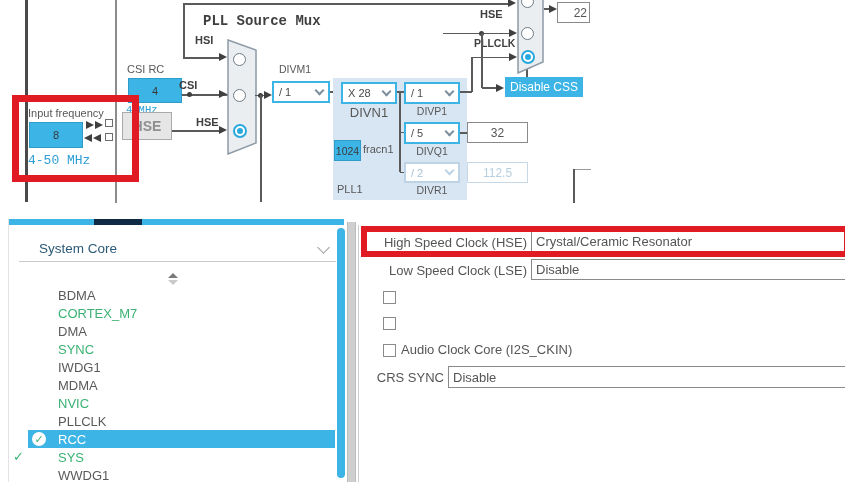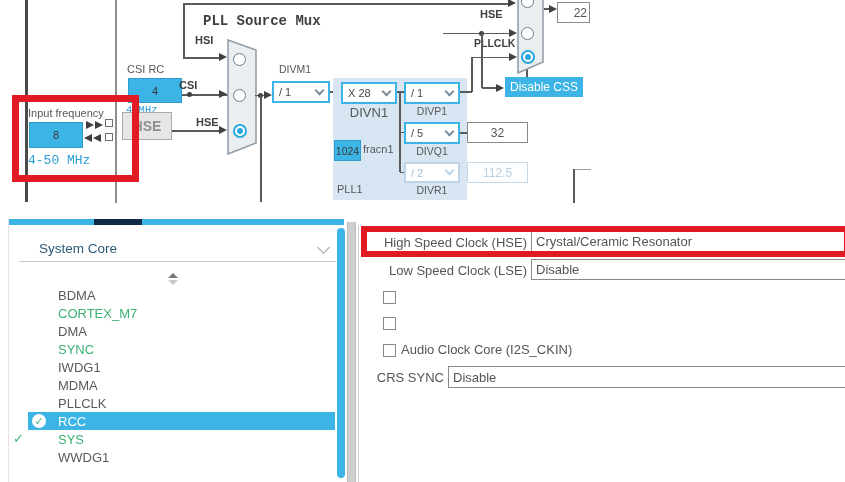--- a/index.html
+++ b/index.html
@@ -243,20 +243,23 @@
         </div>
       <div class="prow green">
           <span>SYNC</span>
         </div>
       <div class="prow">
           <span>IWDG1</span>
         </div>
       <div class="prow">
           <span>MDMA</span>
         </div>
+      <div class="prow green">
+          <span>NVIC</span>
+        </div>
       <div class="prow">
           <span>PLLCLK</span>
         </div>
       <div class="prow selected">
         <span class="ckc">✓</span>
         <span>RCC</span>
       </div>
       <div class="prow green">
         <span class="ck" style="left:4px;">✓</span>
         <span>SYS</span>

